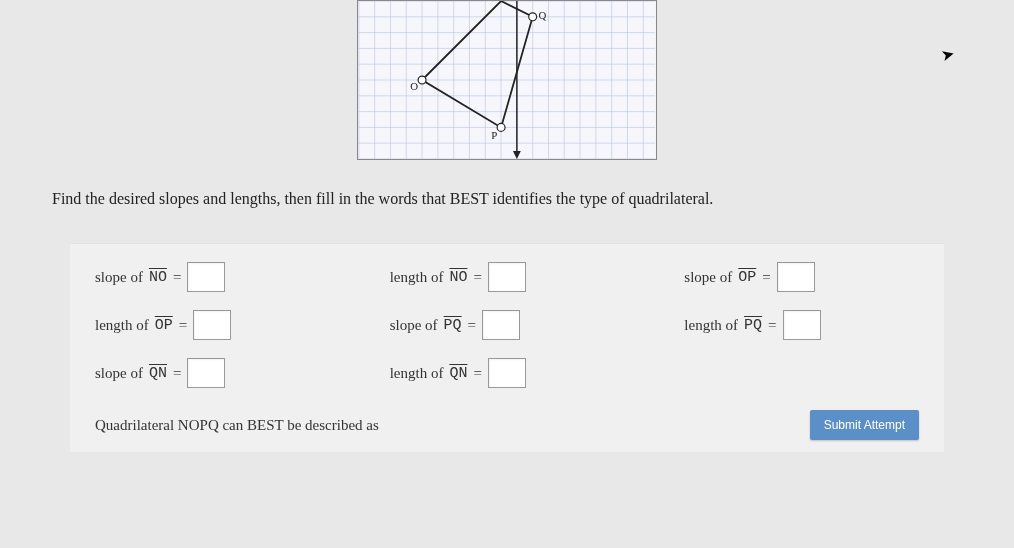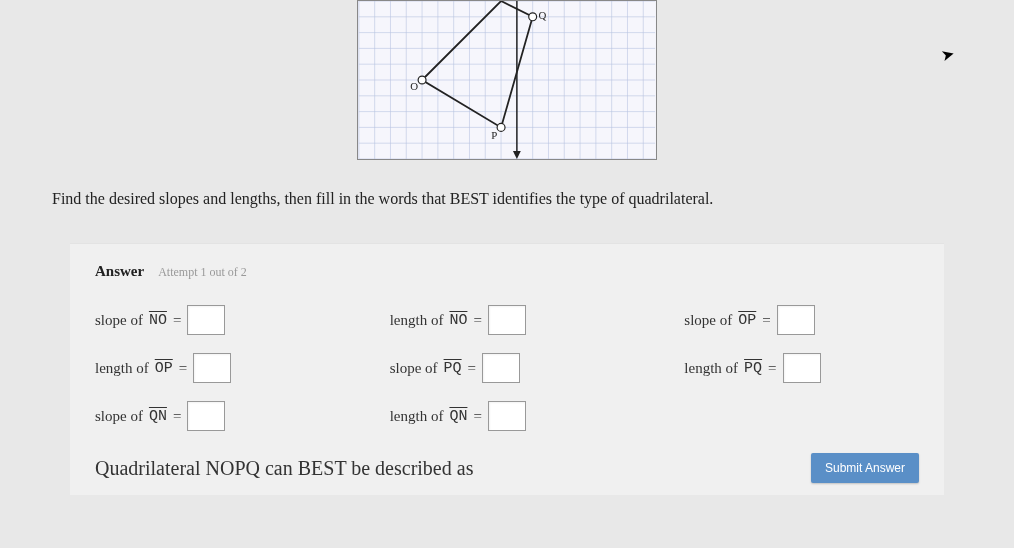--- a/index.html
+++ b/index.html
@@ -72,21 +72,21 @@
       text-align: center;
       box-shadow: inset 1px 1px 2px rgba(0,0,0,0.05);
     }
     .bottom-row {
       display: flex;
       justify-content: space-between;
       align-items: center;
       margin-top: 22px;
     }
     .conclusion {
-      font-size: 20px;
+      font-size: 15px;
       color: #333;
     }
     .submit-btn {
       background: #5a8fc7;
       color: #fff;
       border: none;
       padding: 8px 14px;
       font-size: 12px;
       border-radius: 2px;
       cursor: pointer;
@@ -148,24 +148,20 @@
       <circle cx="144" cy="128" r="4" fill="#fff" stroke="#222" stroke-width="1.2"></circle>
       <text x="52" y="90" font-size="11" fill="#222">O</text>
       <text x="182" y="18" font-size="11" fill="#222">Q</text>
       <text x="134" y="140" font-size="11" fill="#222">P</text>
     </svg>
   </div>
 
   <div class="instruction">Find the desired slopes and lengths, then fill in the words that BEST identifies the type of quadrilateral.</div>
 
   <div class="answer-section">
-    <div class="answer-header">
-      <span class="answer-label">Answer</span>
-      <span class="attempt-label">Attempt 1 out of 2</span>
-    </div>
 
     <div class="fields-grid">
       <div class="field-row">
         <span>slope of</span>
         <span class="overline">NO</span>
         <span>=</span>
         <input class="input-box" type="text" style="">
       </div>
       <div class="field-row">
         <span>length of</span>
@@ -209,18 +205,18 @@
       <div class="field-row">
         <span>length of</span>
         <span class="overline">QN</span>
         <span>=</span>
         <input class="input-box" type="text" style="">
       </div>
     </div>
 
     <div class="bottom-row">
       <div class="conclusion">Quadrilateral NOPQ can BEST be described as</div>
-      <button class="submit-btn">Submit Answer</button>
+      <button class="submit-btn">Submit Attempt</button>
     </div>
   </div>
 </div>
 
 <div class="cursor">➤</div>
 
 </body></html>

